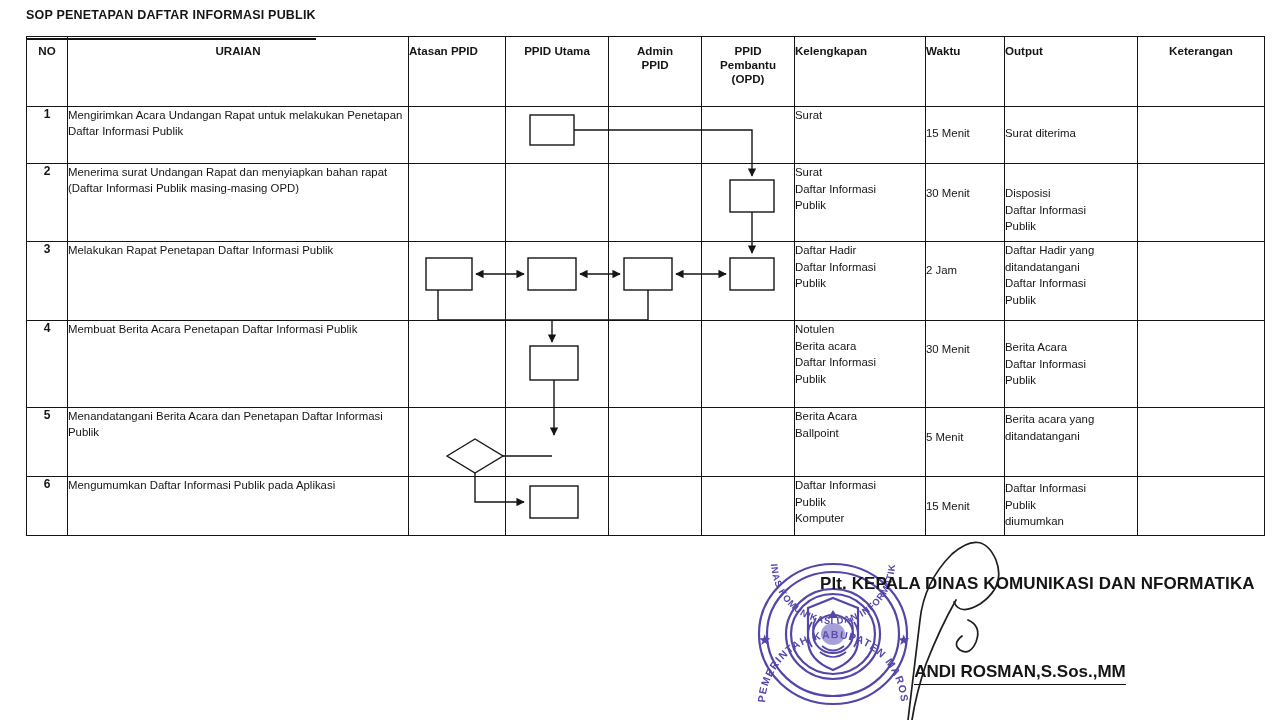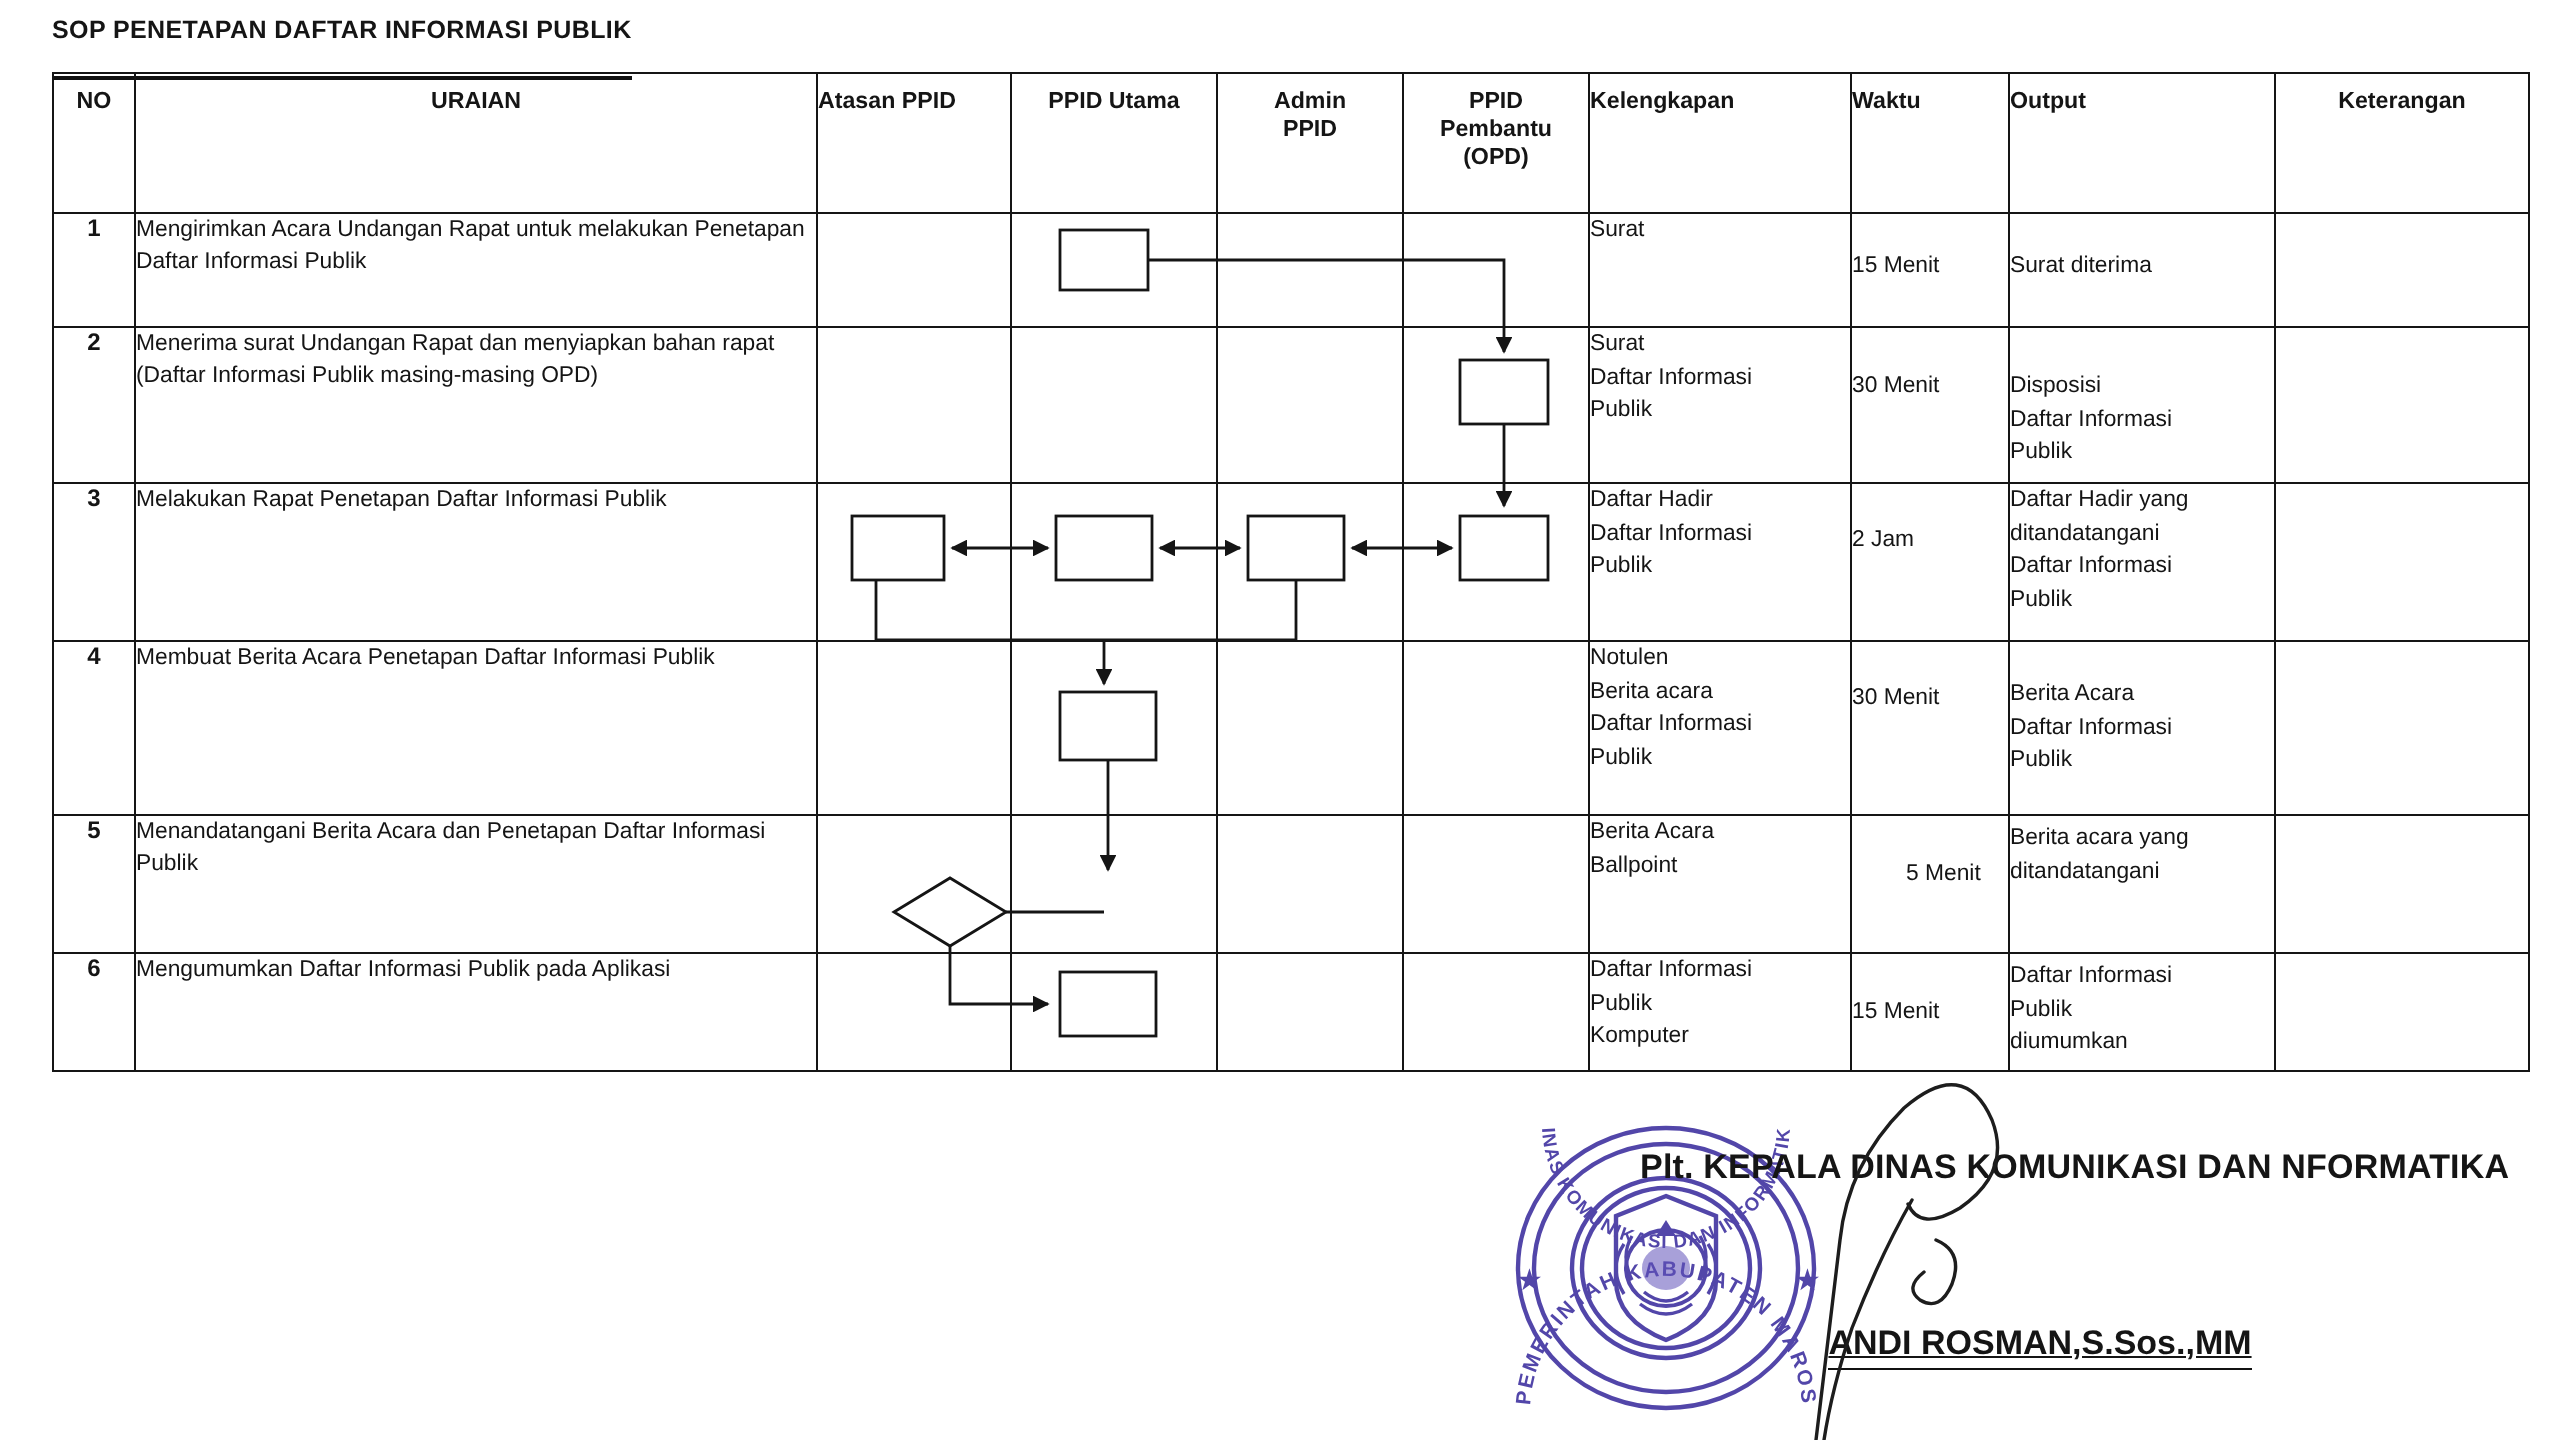--- a/index.html
+++ b/index.html
@@ -86,21 +86,21 @@
     font-size:11.4px;
     line-height:1.45;
   }
   td.ket-cell{}
 
   .cell-lines span{display:block;}
   .waktu-pad-1{padding-top:18px;}
   .waktu-pad-2{padding-top:21px;}
   .waktu-pad-3{padding-top:20px;}
   .waktu-pad-4{padding-top:20px;}
-  .waktu-pad-5{padding-top:21px;margin-left:27px;}
+  .waktu-pad-5{padding-top:21px;}
   .waktu-pad-6{padding-top:21px;}
   .out-pad-1{padding-top:18px;}
   .out-pad-2{padding-top:21px;}
   .out-pad-5{padding-top:3px;}
   .out-pad-6{padding-top:3px;}
 
   
   .flow-overlay{
     position:absolute;
     left:0; top:0;
@@ -120,21 +120,20 @@
     z-index:3;
   }
   .sign-line1{white-space:nowrap;letter-spacing:.1px;}
   .sign-line2{}
   .sign-name{
     margin-top:62px;
     display:inline-block;
     border-bottom:1.6px solid #111;
     padding-bottom:0px;
     white-space:nowrap;
-    text-decoration:underline;
   }
   .sign-nip{
     margin-top:2px;
     font-weight:bold;
     letter-spacing:.1px;
   }
 
   
   .stamp{
     position:absolute;

